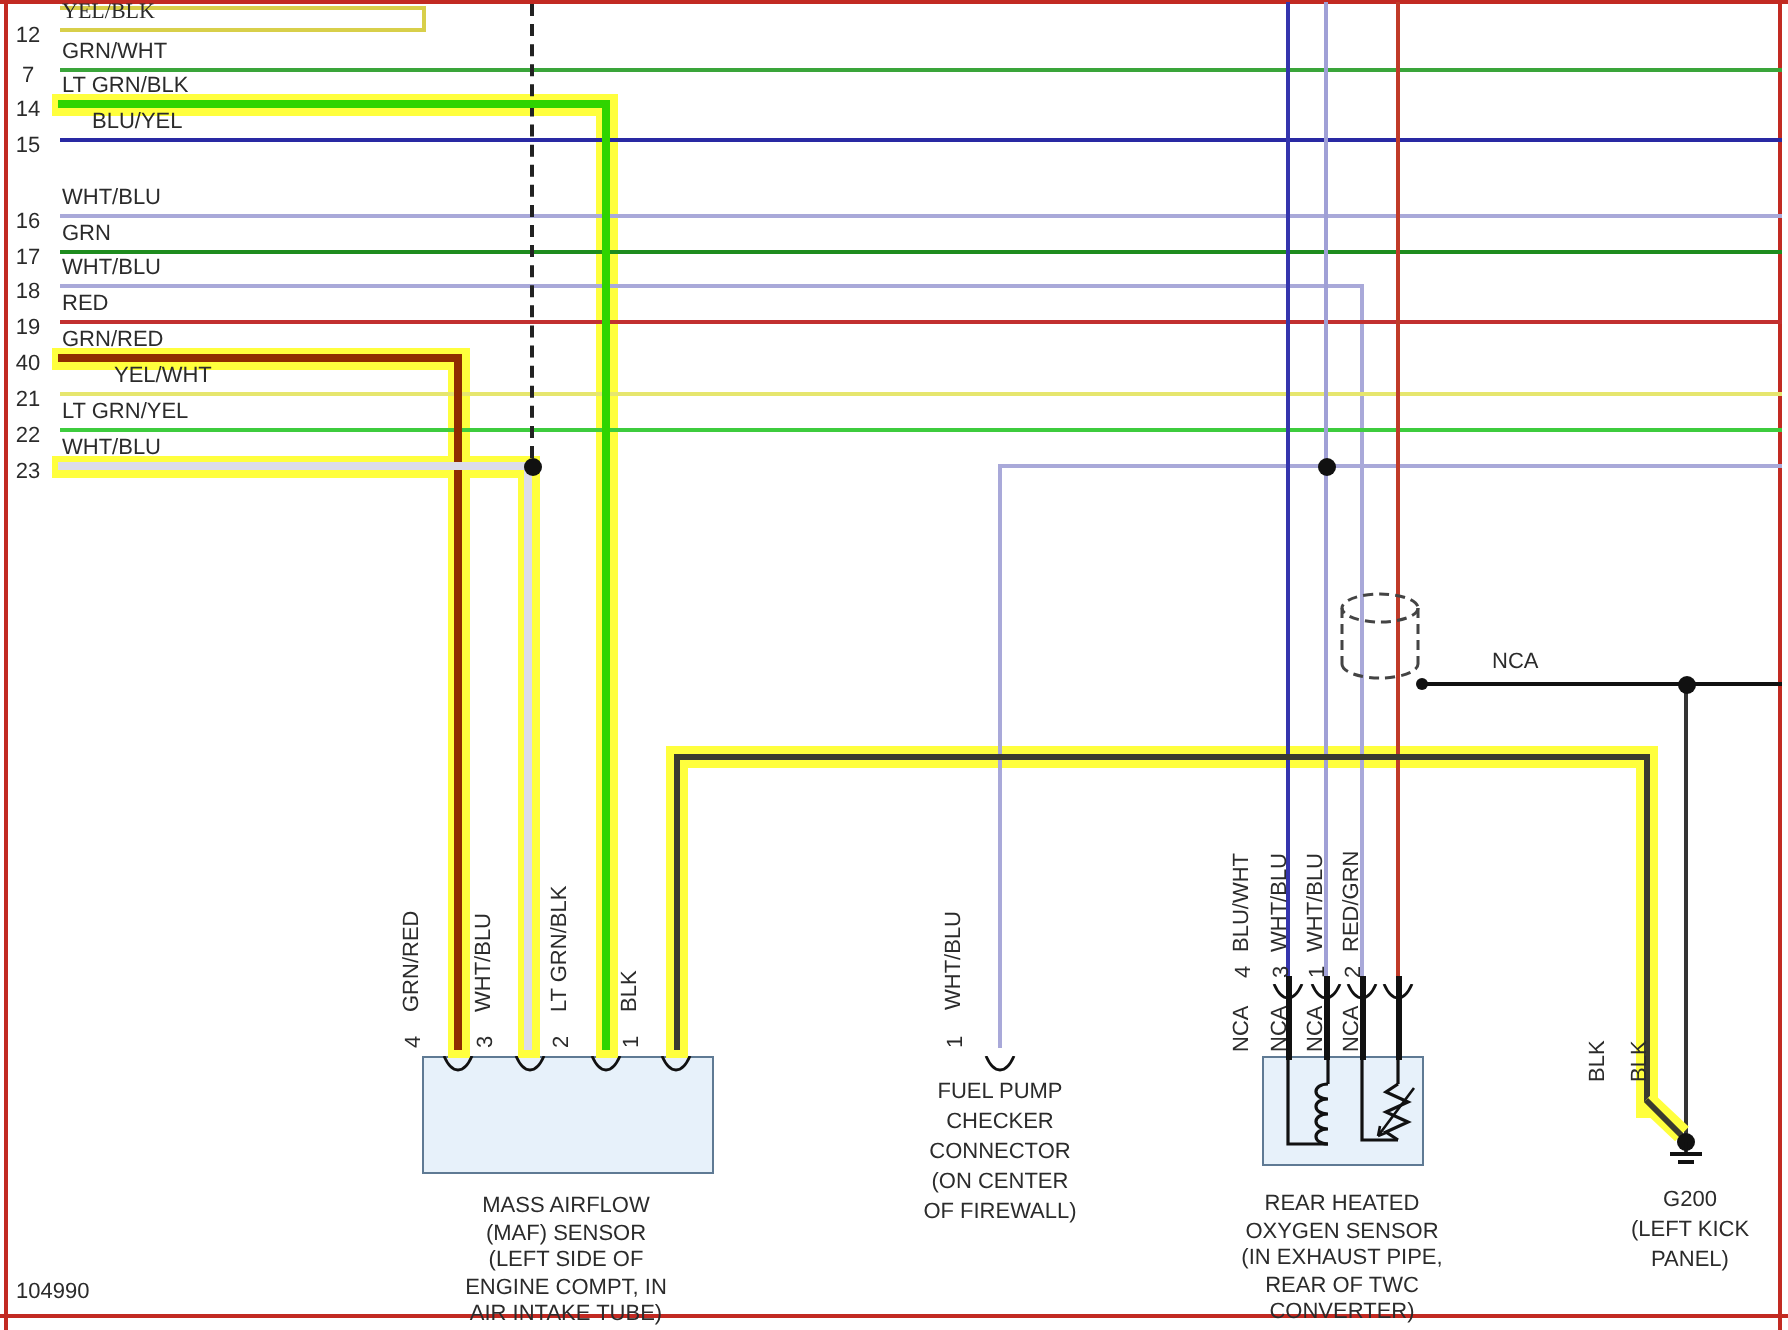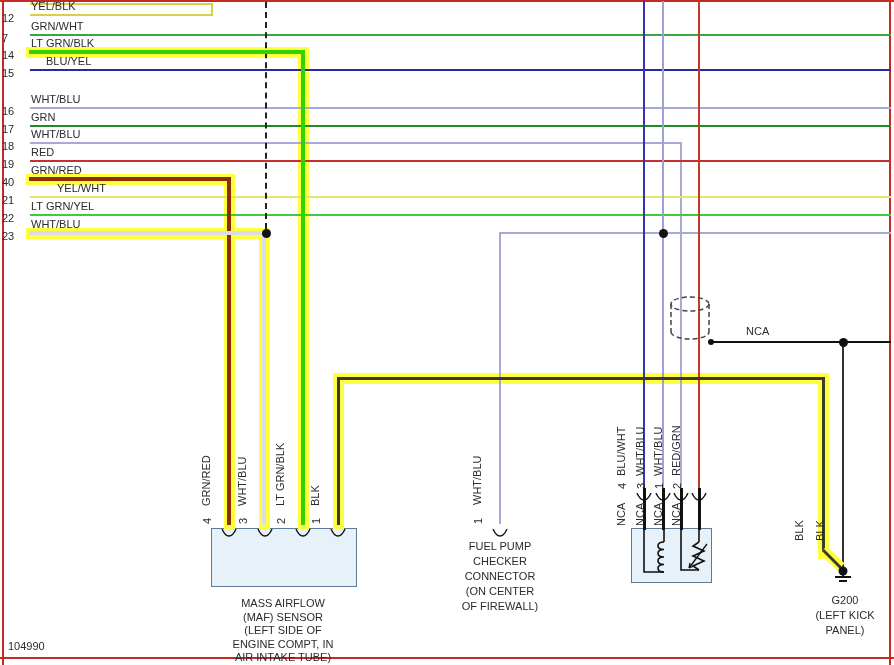--- a/index.html
+++ b/index.html
@@ -2,21 +2,21 @@
 <html><head>
 <meta charset="utf-8">
 <style>
   html,body{margin:0;padding:0;background:#ffffff;}
   #canvas{position:relative;width:894px;height:665px;background:#ffffff;overflow:hidden;
           font-family:"Liberation Sans",sans-serif;color:#2b2b2b;}
   .frame{position:absolute;background:#c22a22;}
   .seg{position:absolute;}
   .dot{position:absolute;background:#111;border-radius:50%;}
   .hlab{position:absolute;height:12px;line-height:12px;font-size:11px;white-space:nowrap;}
-  .rnum{position:absolute;width:24px;text-align:left;font-size:11px;height:12px;line-height:12px;}
+  .rnum{position:absolute;width:24px;text-align:center;font-size:11px;height:12px;line-height:12px;}
   .vlab{position:absolute;height:13px;line-height:13px;font-size:11px;white-space:nowrap;
         transform-origin:0 100%;transform:rotate(-90deg);}
   .caption{position:absolute;text-align:center;font-size:11px;line-height:14px;white-space:pre-line;}
   .box{position:absolute;background:#e7f1fa;border:1.5px solid #5f7a94;box-sizing:border-box;}
   .svgabs{position:absolute;}
   #idlabel{position:absolute;left:8px;top:640px;font-size:11px;}
   #ncalabel{position:absolute;left:746px;top:325px;font-size:11px;}
 </style>
 </head>
 <body>
@@ -72,21 +72,21 @@
       <div class="seg" style="background: rgb(220, 220, 232); left: 29px; top: 231px; width: 237px; height: 4px;"></div>
       <div class="seg" style="background: rgb(220, 220, 232); left: 262px; top: 231px; width: 4px; height: 294px;"></div>
       <div class="seg" style="background: rgb(58, 58, 48); left: 336.5px; top: 376.5px; width: 488px; height: 3px;"></div>
       <div class="seg" style="background: rgb(58, 58, 48); left: 336.5px; top: 376.5px; width: 3px; height: 148px;"></div>
       <div class="seg" style="background: rgb(58, 58, 48); left: 821.5px; top: 376.5px; width: 3px; height: 178px;"></div>
       <div class="dot" style="left: 261.5px; top: 228.5px; width: 9px; height: 9px;"></div>
       <div class="dot" style="left: 658.5px; top: 228.5px; width: 9px; height: 9px;"></div>
       <div class="dot" style="left: 838.5px; top: 337.5px; width: 9px; height: 9px;"></div>
       <div class="dot" style="left: 708px; top: 339px; width: 6px; height: 6px;"></div>
       <div class="rnum" style="left: 2px; top: 12px;">12</div>
-      <div class="hlab" style="left: 31px; top: 0px;">YEL/BLK</div>
+      <div class="hlab" style="left: 31px; top: 0px; font-family: Liberation Serif, serif;">YEL/BLK</div>
       <div class="rnum" style="left: 2px; top: 32px;">7</div>
       <div class="hlab" style="left: 31px; top: 20px; text-align: right;">GRN/WHT</div>
       <div class="rnum" style="left: 2px; top: 49px;">14</div>
       <div class="hlab" style="left: 31px; top: 37px;">LT GRN/BLK</div>
       <div class="rnum" style="left: 2px; top: 67px;">15</div>
       <div class="hlab" style="left: 46px; top: 55px;">BLU/YEL</div>
       <div class="rnum" style="left: 2px; top: 105px;">16</div>
       <div class="hlab" style="left: 31px; top: 93px;">WHT/BLU</div>
       <div class="rnum" style="left: 2px; top: 123px;">17</div>
       <div class="hlab" style="left: 31px; top: 111px;">GRN</div>
@@ -188,19 +188,24 @@
   <div class="caption" style="left:193px;top:597px;width:180px;line-height:13.5px;">MASS AIRFLOW
 (MAF) SENSOR
 (LEFT SIDE OF
 ENGINE COMPT, IN
 AIR INTAKE TUBE)</div>
   <div class="caption" style="left:420px;top:539px;width:160px;line-height:15px;">FUEL PUMP
 CHECKER
 CONNECTOR
 (ON CENTER
 OF FIREWALL)</div>
+  <div class="caption" style="left:581px;top:596px;width:180px;line-height:13.5px;">REAR HEATED
+OXYGEN SENSOR
+(IN EXHAUST PIPE,
+REAR OF TWC
+CONVERTER)</div>
   <div class="caption" style="left:795px;top:593px;width:100px;line-height:15px;">G200
 (LEFT KICK
 PANEL)</div>
 
   <div id="ncalabel">NCA</div>
   <div id="idlabel">104990</div>
 </div>
 
 </body></html>

